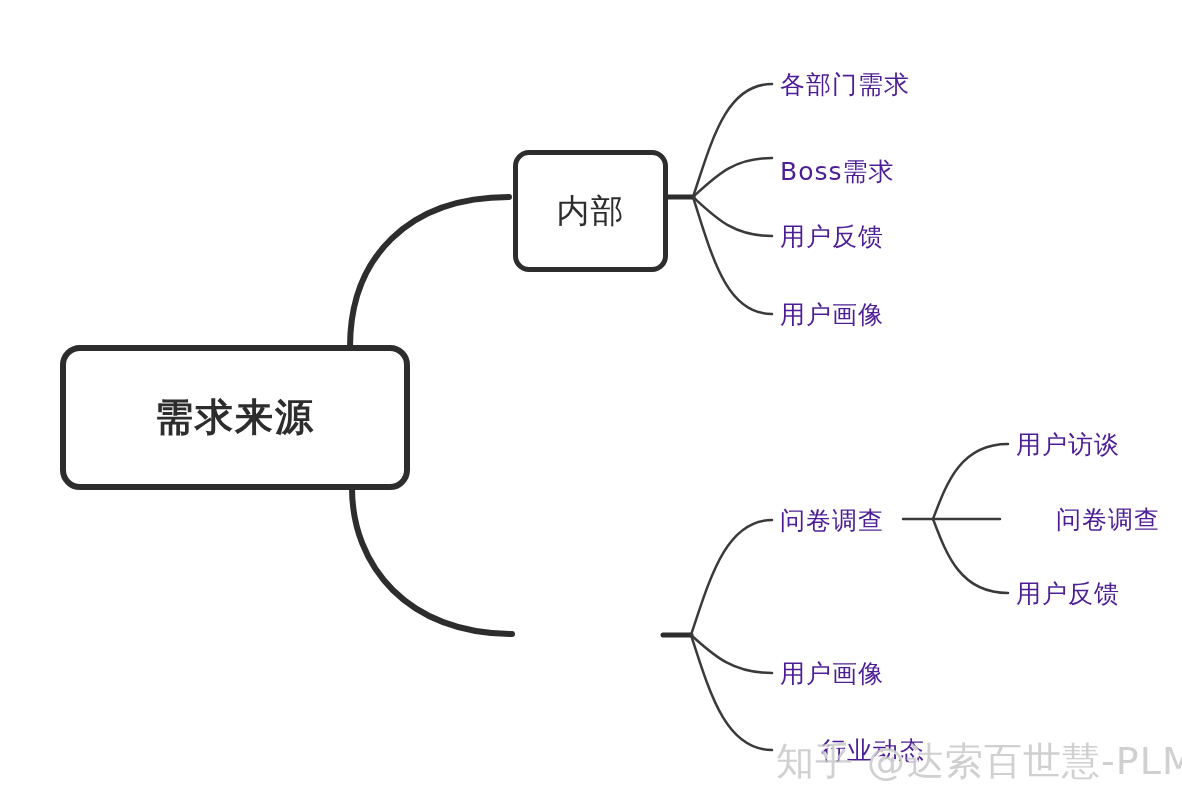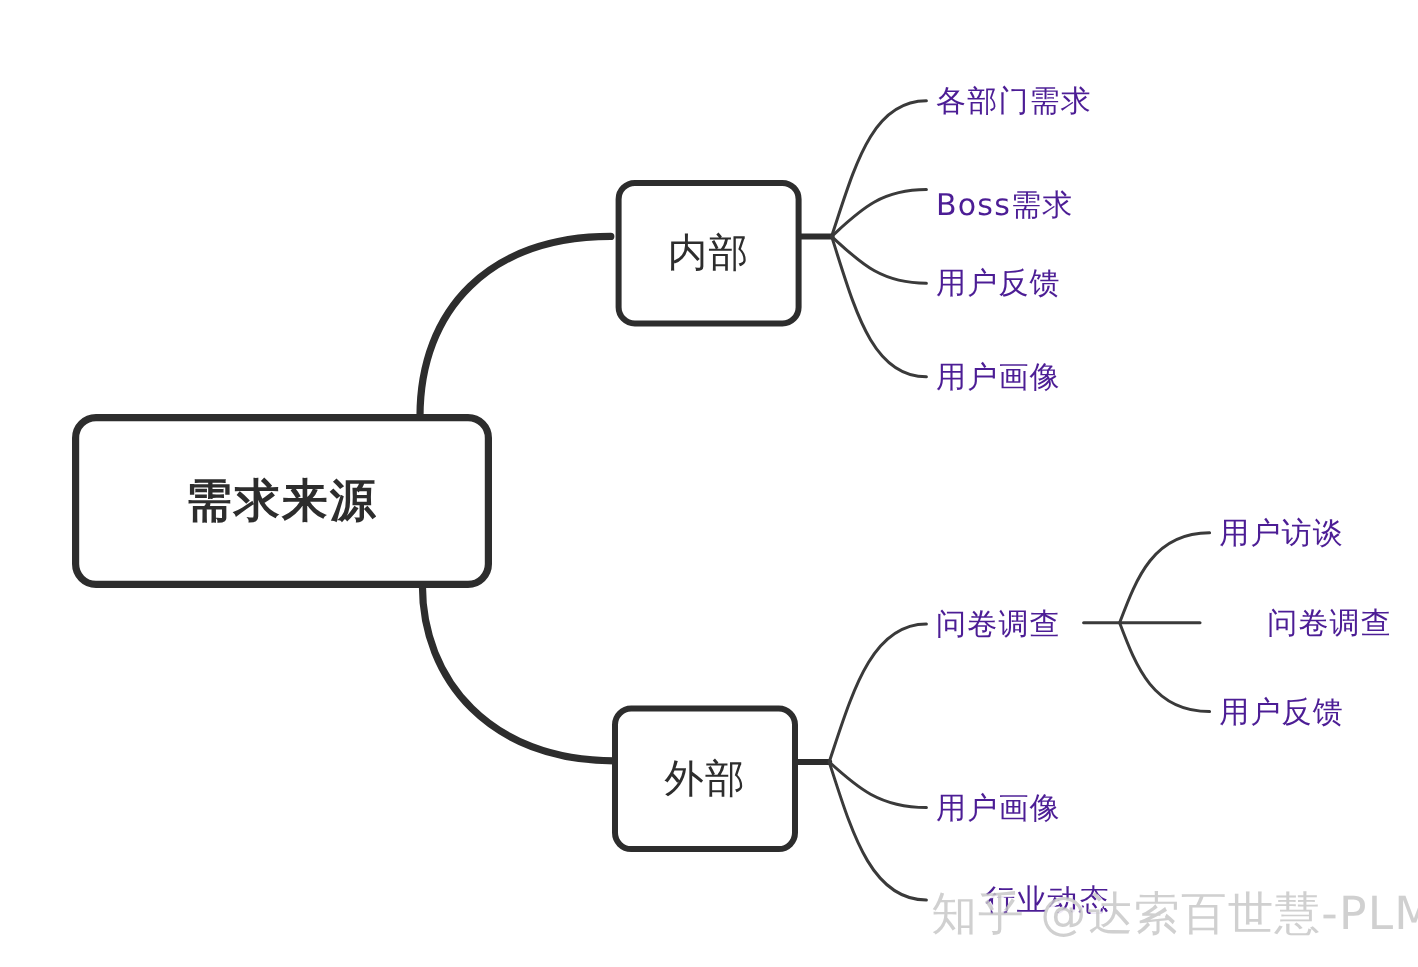--- a/index.html
+++ b/index.html
@@ -116,23 +116,20 @@
     <path class="edge-thin" d="M 933 519 C 947 556 961 593 1008 593"></path>
   </svg>
 
   <div class="node-box root-box">
     <span>需求来源</span>
   </div>
 
   <div class="node-box branch-box box-internal">
     <span>内部</span>
   </div>
-  <div class="node-box branch-box box-external">
-    <span>外部</span>
-  </div>
 
   <div class="leaf-label" style="left:780px; top:84px;">各部门需求</div>
   <div class="leaf-label" style="left:780px; top:171px;">Boss需求</div>
   <div class="leaf-label" style="left:780px; top:236px;">用户反馈</div>
   <div class="leaf-label" style="left:780px; top:314px;">用户画像</div>
 
   <div class="leaf-label" style="left:780px; top:520px;">问卷调查</div>
   <div class="leaf-label" style="left:780px; top:673px;">用户画像</div>
   <div class="leaf-label" style="left:780px; top:750px;margin-left:41px;">行业动态</div>
 

